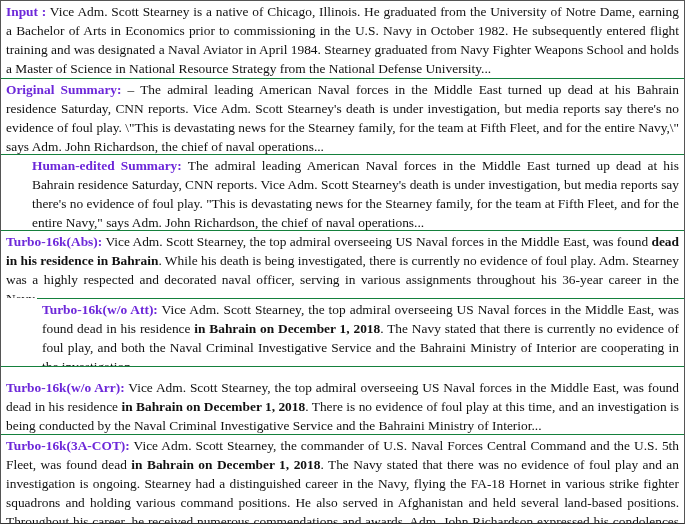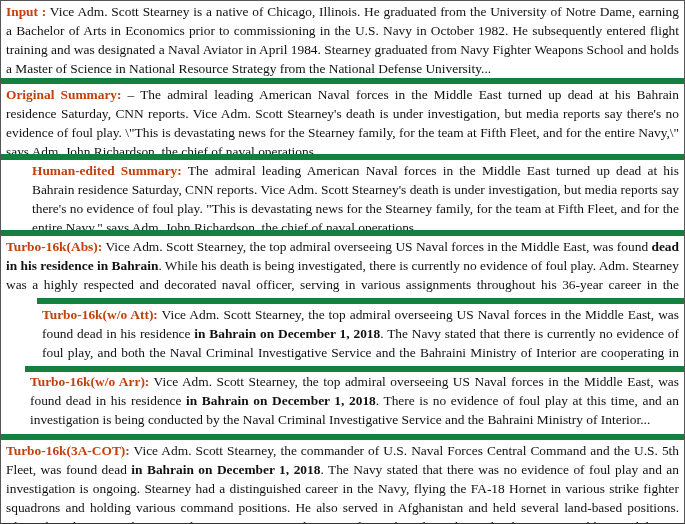--- a/index.html
+++ b/index.html
@@ -8,28 +8,28 @@
     position: absolute; left: 0; top: 0;
     width: 683px;
     border: 1px solid #555;
     border-bottom: 1.5px solid #333;
     font-family: "Liberation Serif", "DejaVu Serif", serif;
     font-size: 13.4px;
     line-height: 19px;
     color: #111;
   }
   .row {
-    border-top: 6px solid #15803d;
+    border-top: 1px solid #15803d;
     padding: 0 5px 0 5px;
     text-align: justify;
     box-sizing: border-box;
     overflow: hidden;
   }
   .row:first-child { border-top: none; }
-  .label { color: #c2410c; font-weight: bold; }
+  .label { color: #6d28d9; font-weight: bold; }
   .b { font-weight: bold; }
 </style>
 </head>
 <body>
 
 <div class="table">
 
   <div class="row" style="height:77px;padding-top:1px;">
     <span class="label">Input :</span><span> Vice Adm. Scott Stearney is a native of Chicago, Illinois. He graduated from the University of Notre Dame, earning a Bachelor of Arts in Economics prior to commissioning in the U.S. Navy in October 1982. He subsequently entered flight training and was designated a Naval Aviator in April 1984. Stearney graduated from Navy Fighter Weapons School and holds a Master of Science in National Resource Strategy from the National Defense University...</span>
   </div>
@@ -43,21 +43,21 @@
   </div>
 
   <div class="row" style="height:68px;padding-top:1px;">
     <span class="label">Turbo-16k(Abs):</span><span> Vice Adm. Scott Stearney, the top admiral overseeing US Naval forces in the Middle East, was found </span><span class="b">dead in his residence in Bahrain</span><span>. While his death is being investigated, there is currently no evidence of foul play. Adm. Stearney was a highly respected and decorated naval officer, serving in various assignments throughout his 36-year career in the Navy...</span>
   </div>
 
   <div class="row" style="height:68px;padding-top:1px;margin-left:36px;">
     <span class="label">Turbo-16k(w/o Att):</span><span> Vice Adm. Scott Stearney, the top admiral overseeing US Naval forces in the Middle East, was found dead in his residence </span><span class="b">in Bahrain on December 1, 2018</span><span>. The Navy stated that there is currently no evidence of foul play, and both the Naval Criminal Investigative Service and the Bahraini Ministry of Interior are cooperating in the investigation...</span>
   </div>
 
-  <div class="row" style="height:68px;padding-top:0;margin-left:24px;">
+  <div class="row" style="height:68px;padding-top:11px;">
     <span class="label">Turbo-16k(w/o Arr):</span><span> Vice Adm. Scott Stearney, the top admiral overseeing US Naval forces in the Middle East, was found dead in his residence </span><span class="b">in Bahrain on December 1, 2018</span><span>. There is no evidence of foul play at this time, and an investigation is being conducted by the Naval Criminal Investigative Service and the Bahraini Ministry of Interior...</span>
   </div>
 
   <div class="row" style="height:89px;padding-top:1px;">
     <span class="label">Turbo-16k(3A-COT):</span><span> Vice Adm. Scott Stearney, the commander of U.S. Naval Forces Central Command and the U.S. 5th Fleet, was found dead </span><span class="b">in Bahrain on December 1, 2018</span><span>. The Navy stated that there was no evidence of foul play and an investigation is ongoing. Stearney had a distinguished career in the Navy, flying the FA-18 Hornet in various strike fighter squadrons and holding various command positions. He also served in Afghanistan and held several land-based positions. Throughout his career, he received numerous commendations and awards. Adm. John Richardson expressed his condolences and </span>
   </div>
 
 </div>
 
 </body></html>

